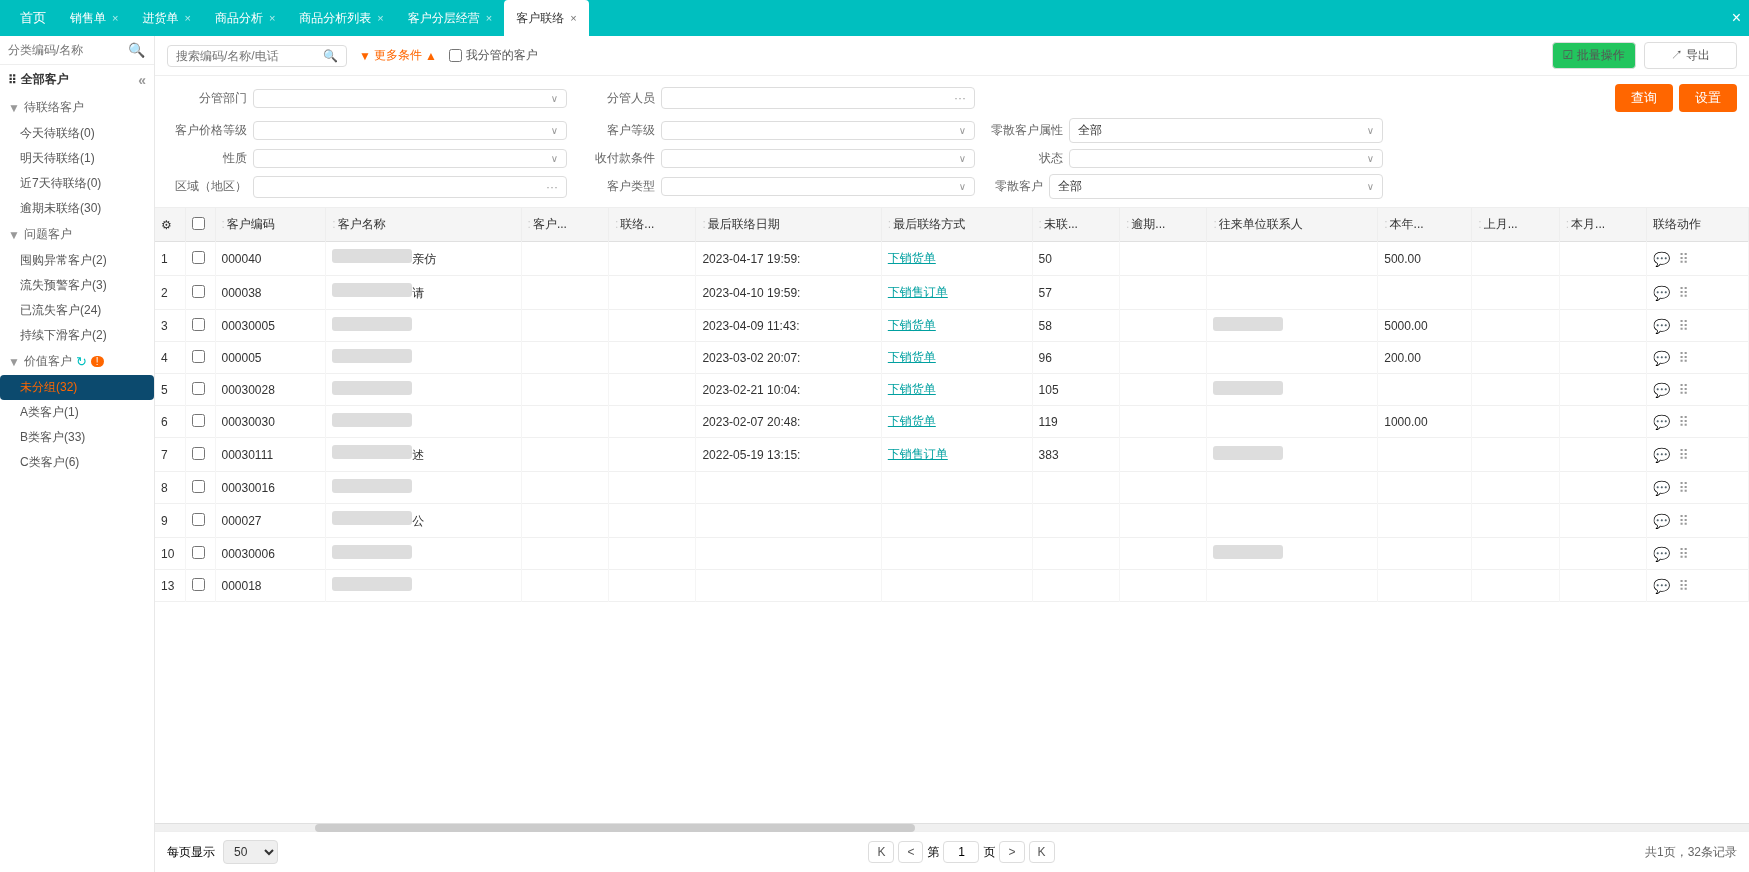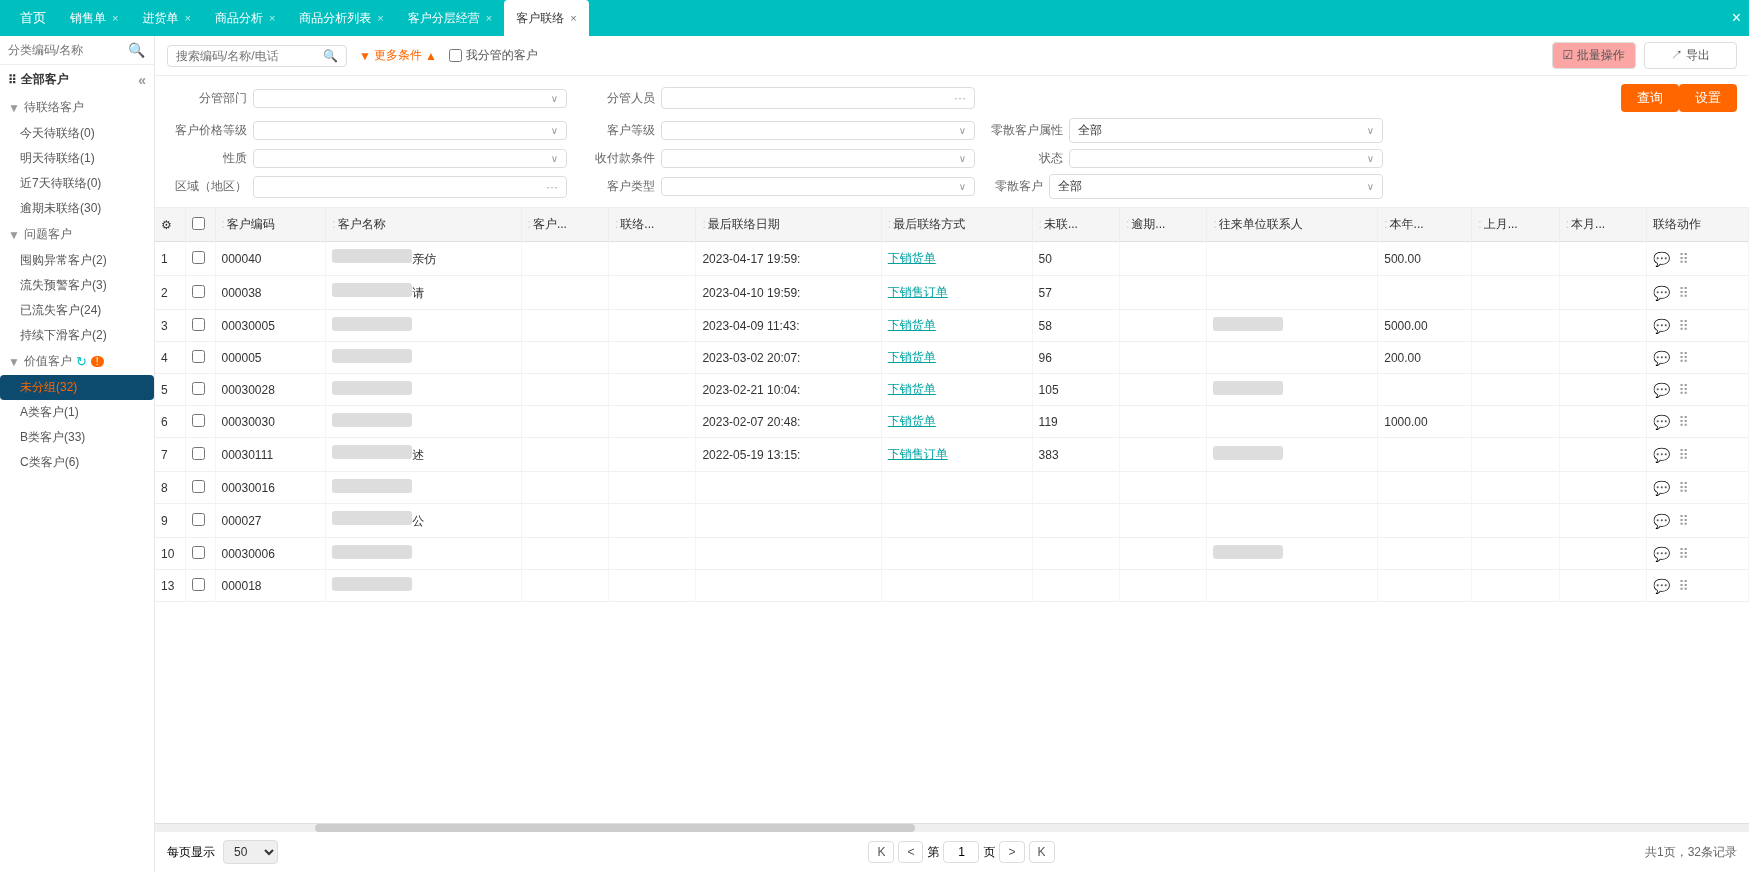--- a/index.html
+++ b/index.html
@@ -174,21 +174,21 @@
       color: #555;
       cursor: pointer;
     }
     .filter-bar-right {
       margin-left: auto;
       display: flex;
       gap: 8px;
     }
     .btn-batch {
       border: 1px solid #ddd;
-      background: #fca5a5;
+      background: #22c55e;
       padding: 4px 10px;
       border-radius: 4px;
       cursor: pointer;
       color: #555;
       font-size: 12px;
     }
     .btn-export {
       border: 1px solid #ddd;
       background: white;
       padding: 4px 26px;
@@ -240,20 +240,21 @@
     }
     .filter-input .chevron {
       color: #999;
       font-size: 10px;
     }
     .filter-input .dots {
       color: #999;
     }
     .filter-btn-group {
       display: flex;
+      gap: 6px;
       margin-left: auto;
     }
     .btn-query {
       background: #ff6600;
       color: white;
       border: none;
       padding: 5px 16px;
       border-radius: 4px;
       cursor: pointer;
       font-size: 13px;

